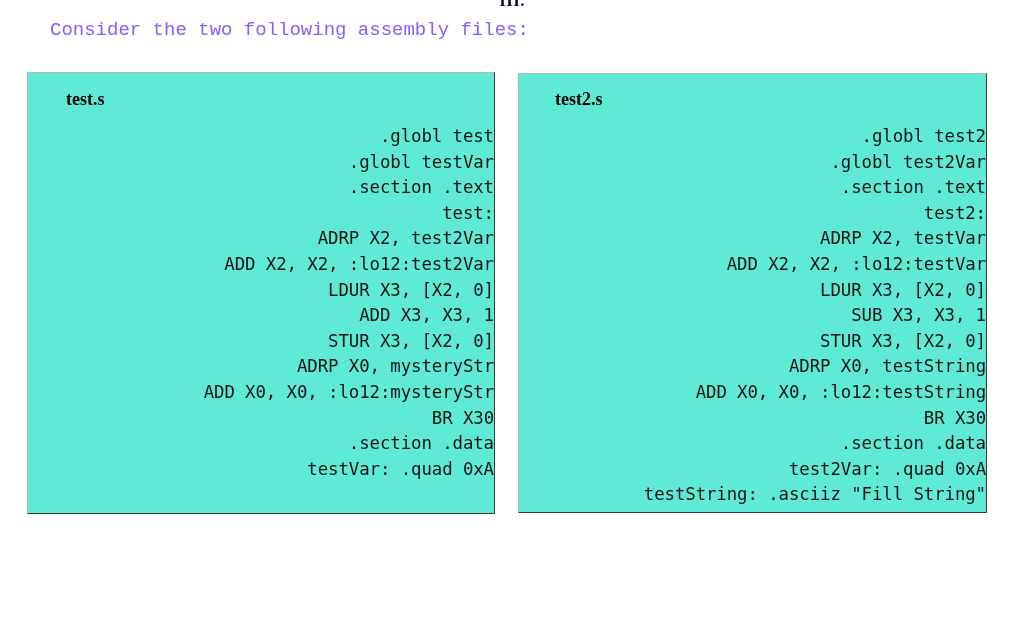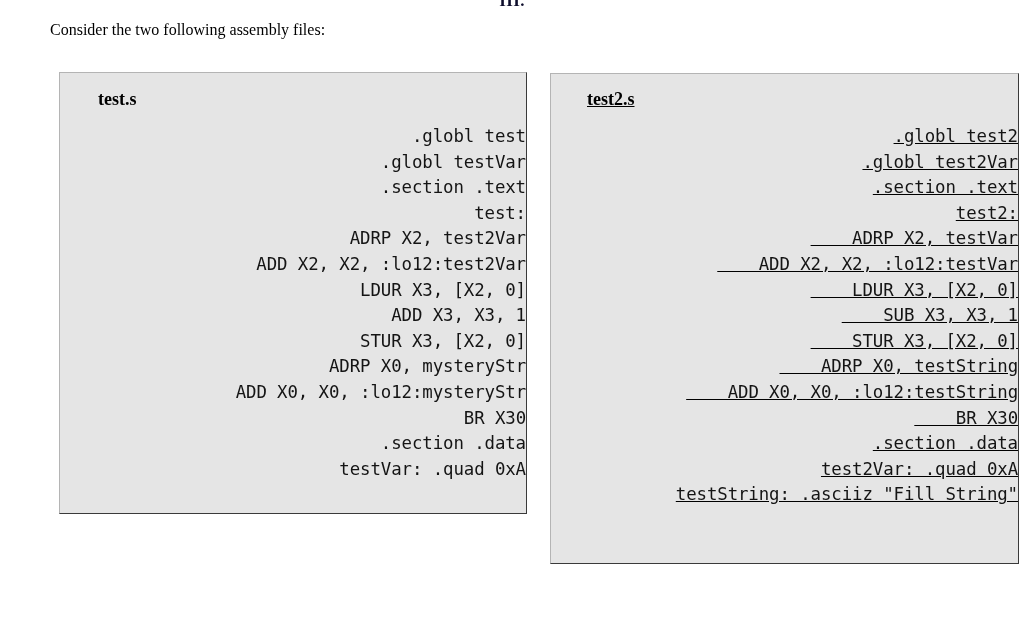--- a/index.html
+++ b/index.html
@@ -29,50 +29,48 @@
     color: #0d0d2b;
     letter-spacing: 0.4px;
     white-space: nowrap;
   }
 
   
   .intro-line {
     position: absolute;
     left: 50px;
     top: 18px;
-    font-family: Liberation Serif, serif;
-    font-size: 16px;
+    font-family: Liberation Mono, monospace;
+    font-size: 19px;
     line-height: 24px;
-    color: #000000;
+    color: #8b5cf6;
     white-space: nowrap;
   }
 
   
   .code-box {
     position: absolute;
-    background: #e5e5e5;
+    background: #5eead4;
     box-sizing: border-box;
     border-top: 1px solid #b4b4b4;
     border-left: 1px solid #b4b4b4;
     border-right: 1.6px solid #3a3a3a;
     border-bottom: 1.6px solid #3a3a3a;
-    margin-left: 32px;
   }
   #code-box-left {
     left: 27px;
     top: 72px;
     width: 468px;
     height: 442px;
   }
   #code-box-right {
     left: 518px;
     top: 73px;
     width: 469px;
-    height: 491px;
-    text-decoration: underline;
+    height: 440px;
   }
 
   .code-title {
     font-family: "Liberation Serif", "DejaVu Serif", serif;
     font-weight: bold;
     font-size: 18px;
     color: #000000;
     white-space: nowrap;
   }
   #code-box-left .code-title { margin: 16px 0 0 38px; }

